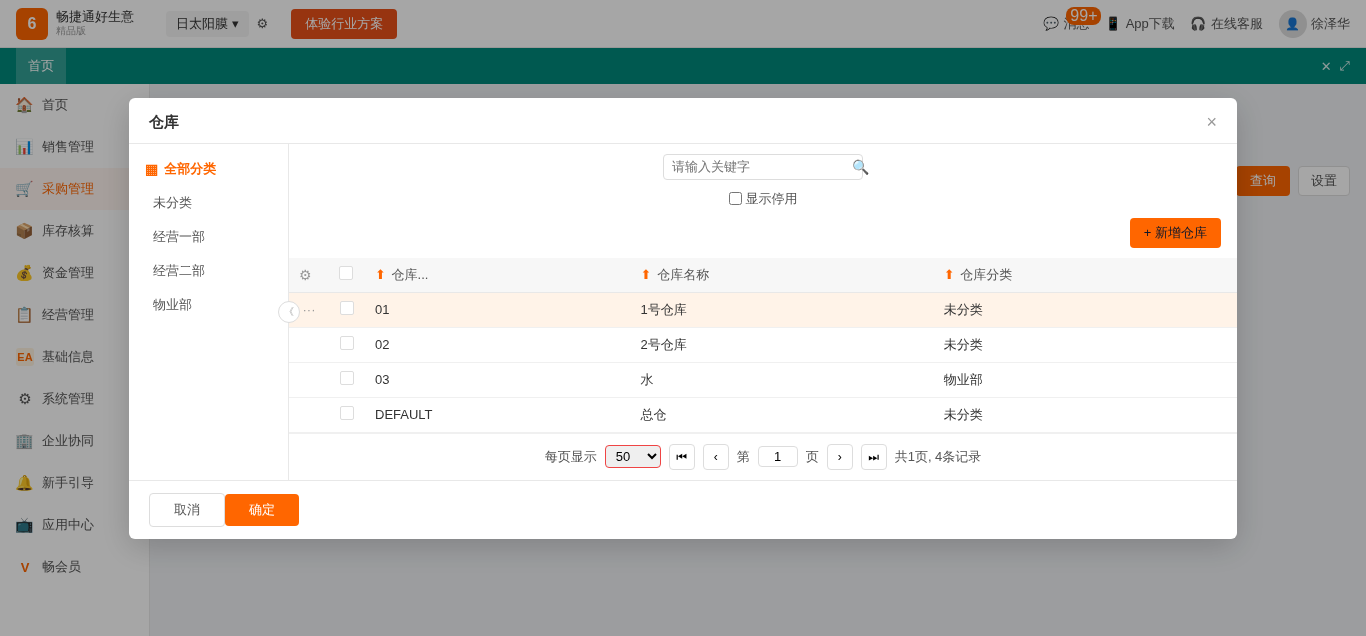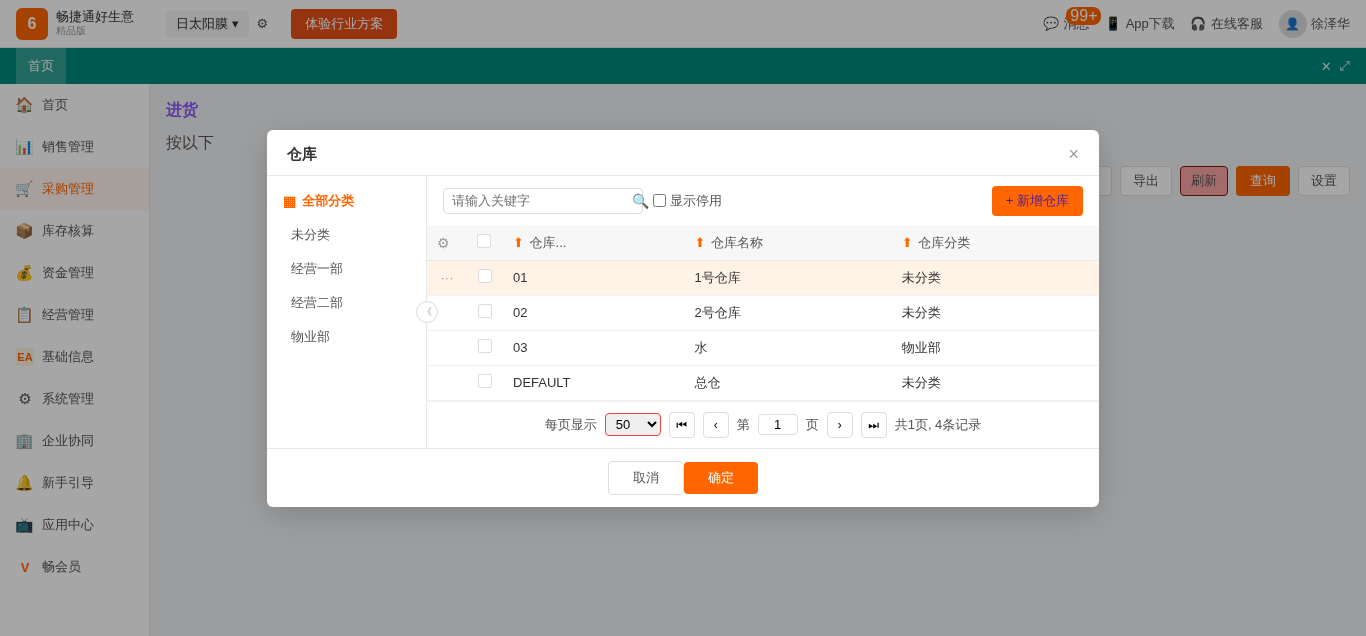--- a/index.html
+++ b/index.html
@@ -111,21 +111,21 @@
       position: fixed; top: 0; left: 0; right: 0; bottom: 0;
       background: rgba(0,0,0,0.35);
       z-index: 100;
       display: flex; align-items: center; justify-content: center;
     }
 
     
     .modal {
       background: #fff;
       border-radius: 6px;
-      width: 832px;
+      width: 1108px;
       max-height: 580px;
       box-shadow: 0 8px 32px rgba(0,0,0,0.18);
       display: flex; flex-direction: column;
     }
     .modal-header {
       display: flex; align-items: center; justify-content: space-between;
       padding: 14px 20px 10px;
       border-bottom: 1px solid #e8e8e8;
     }
     .modal-title { font-size: 15px; font-weight: bold; color: #333; }
@@ -147,34 +147,35 @@
       padding: 8px 24px; font-size: 13px; color: #555; cursor: pointer;
     }
 
     
     .table-panel {
       flex: 1; display: flex; flex-direction: column; min-width: 0;
     }
     .table-toolbar {
       display: flex; align-items: center; gap: 10px;
       padding: 10px 16px;
+      flex-direction: column;
     }
     .search-input-wrap {
       display: flex; align-items: center;
       border: 1px solid #ddd; border-radius: 4px;
       padding: 4px 8px; width: 200px; gap: 4px;
     }
     .search-input {
       border: none; outline: none; font-size: 13px; flex: 1; color: #999;
       background: transparent;
     }
     .show-disabled { display: flex; align-items: center; gap: 4px; font-size: 13px; color: #555; }
     .btn-add-warehouse {
       margin-left: auto;
-      background: #f60; color: #4c1d95; border: none; border-radius: 4px;
+      background: #f60; color: #0f172a; border: none; border-radius: 4px;
       padding: 6px 14px; cursor: pointer; font-size: 13px;
     }
 
     
     .data-table { width: 100%; border-collapse: collapse; font-size: 13px; }
     .data-table th {
       background: #f7f7f7; color: #555; font-weight: normal;
       padding: 8px 10px; border-bottom: 1px solid #e8e8e8;
       text-align: left; white-space: nowrap;
     }
@@ -195,21 +196,21 @@
       border: 1px solid #ef4444; border-radius: 4px; padding: 2px 6px; font-size: 13px;
     }
     .page-nav-btn {
       width: 26px; height: 26px; border: 1px solid #ddd; border-radius: 4px;
       background: #fff; cursor: pointer; display: flex; align-items: center; justify-content: center; font-size: 12px;
     }
     .page-input { width: 40px; border: 1px solid #ddd; border-radius: 4px; padding: 2px 6px; text-align: center; font-size: 13px; }
 
     
     .modal-footer {
-      display: flex; align-items: center; justify-content: center;
+      display: flex; align-items: center; justify-content: flex-start;
       padding: 12px 20px; border-top: 1px solid #e8e8e8; gap: 0;
     }
     .btn-cancel { background: #fff; color: #555; border: 1px solid #ddd; border-radius: 4px; padding: 7px 24px; cursor: pointer; font-size: 13px; }
     .btn-confirm { background: #f60; color: #fff; border: none; border-radius: 4px; padding: 7px 24px; cursor: pointer; font-size: 13px; }
 
     .sort-icon { color: #f60; margin-right: 2px; }
 
     .checkbox-custom {
       width: 14px; height: 14px; border: 1px solid #ddd; border-radius: 2px;
       display: inline-flex; align-items: center; justify-content: center; background: #fff;

